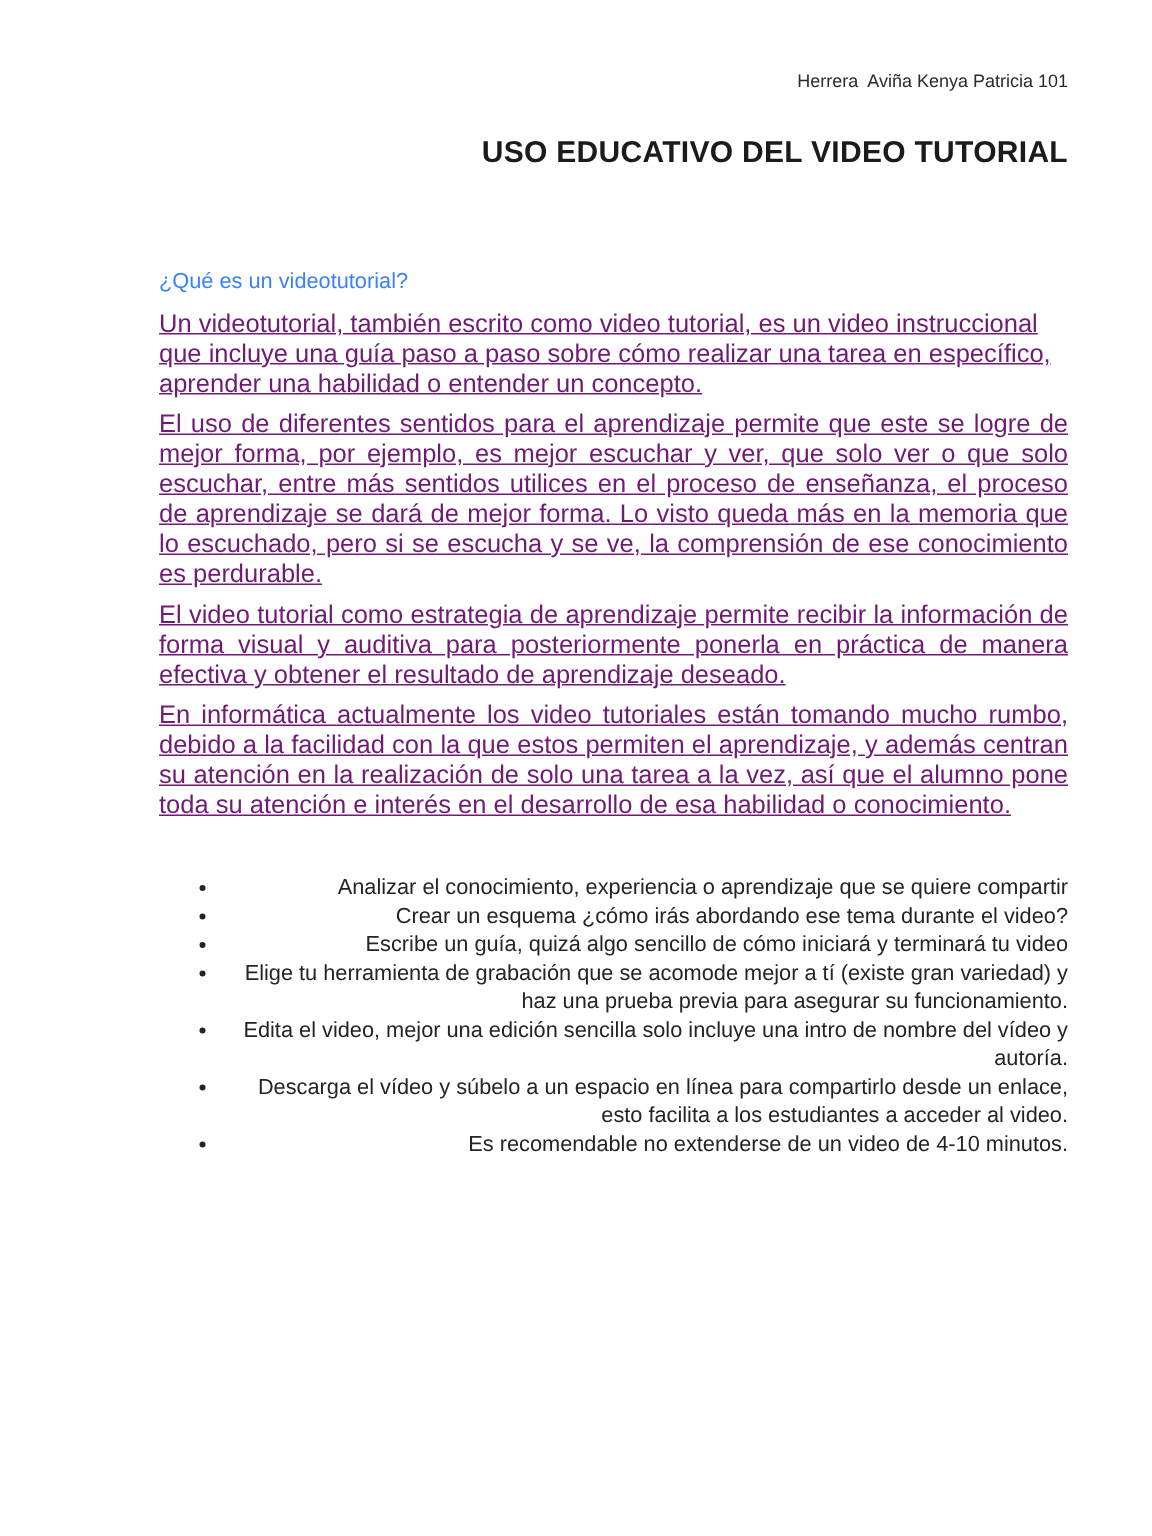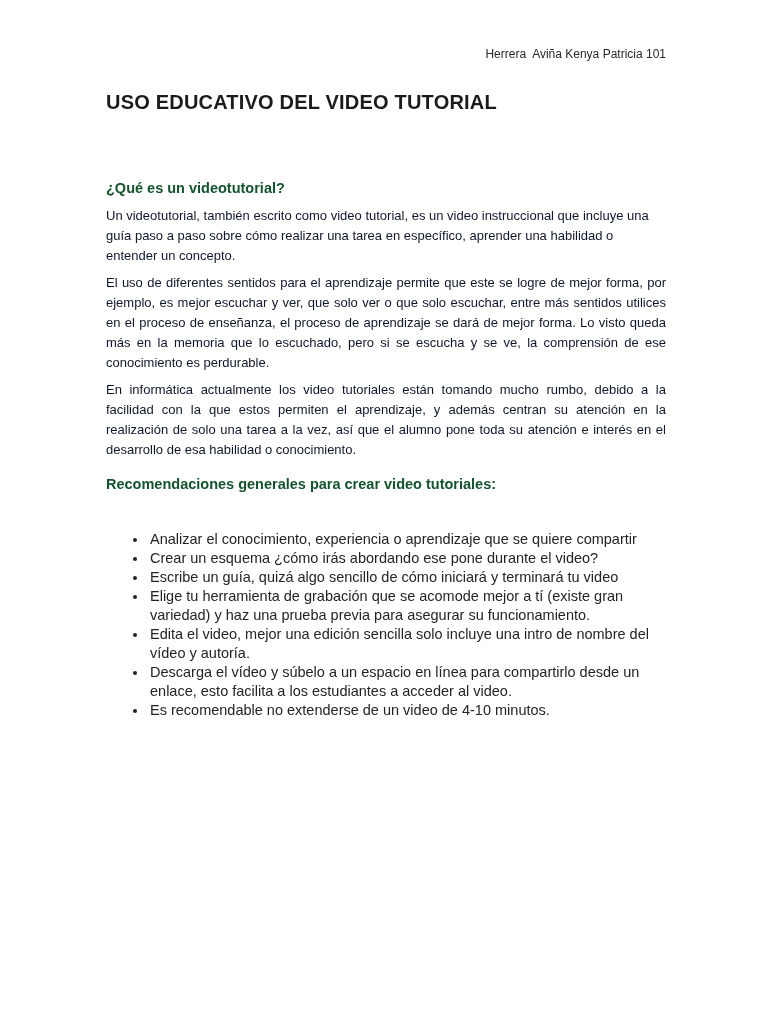--- a/index.html
+++ b/index.html
@@ -11,98 +11,100 @@
     overflow: hidden;
   }
   body {
     font-family: "Liberation Sans", "DejaVu Sans", sans-serif;
     color: #212121;
   }
   .page {
     box-sizing: border-box;
     width: 768px;
     height: 1024px;
-    padding: 46px 102px 0 106px;
+    padding: 46px 56px 0 106px;
     background: #ffffff;
   }
   .author-line {
     text-align: right;
     font-size: 12px;
     line-height: 16px;
     white-space: pre;
     color: #2a2a2a;
   }
   .doc-title {
     margin: 28px 0 0 0;
-    text-align: left;
+    text-align: right;
     font-size: 20px;
     line-height: 24px;
     font-weight: bold;
     color: #1b1b1b;
     letter-spacing: 0.2px;
   }
   .section-heading {
     margin: 64px 0 0 0;
     font-size: 14.5px;
     line-height: 20px;
-    font-weight: bold;
-    color: #14532d;
+    font-weight: normal;
+    color: #3b82f6;
   }
   .section-heading.recs {
     margin-top: 14px;
   }
   p.body-par {
     margin: 7px 0 0 0;
-    font-size: 13px;
+    font-size: 17px;
     line-height: 20px;
-    color: #0f172a;
+    color: #701a75;
+    text-decoration: underline;
   }
   p.body-par.first {
     margin-top: 8px;
   }
   p.body-par.justify {
     text-align: justify;
   }
   ul.rec-list {
     margin: 36px 0 0 0;
     padding: 0 0 0 42px;
     font-size: 14.5px;
     line-height: 19px;
     color: #242424;
   }
   ul.rec-list li {
     margin: 0;
     padding-left: 2px;
+    text-align: right;
   }
 </style>
 </head>
 <body>
 
 <div class="page">
 
   <div class="author-line">Herrera  Aviña Kenya Patricia 101</div>
 
   <h1 class="doc-title">USO EDUCATIVO DEL VIDEO TUTORIAL</h1>
 
   <h2 class="section-heading">¿Qué es un videotutorial?</h2>
 
   <p class="body-par first">Un videotutorial, también escrito como video tutorial, es un video instruccional que incluye una guía paso a paso sobre cómo realizar una tarea en específico, aprender una habilidad o entender un concepto.</p>
 
 
 
   <p class="body-par justify">El uso de diferentes sentidos para el aprendizaje permite que este se logre de mejor forma, por ejemplo, es mejor escuchar y ver, que solo ver o que solo escuchar, entre más sentidos utilices en el proceso de enseñanza, el proceso de aprendizaje se dará de mejor forma. Lo visto queda más en la memoria que lo escuchado, pero si se escucha y se ve, la comprensión de ese conocimiento es perdurable.</p>
 
+  <p class="body-par justify">El video tutorial como estrategia de aprendizaje permite recibir la información de forma visual y auditiva para posteriormente ponerla en práctica de manera efectiva y obtener el resultado de aprendizaje deseado.</p>
 
   <p class="body-par justify">En informática actualmente los video tutoriales están tomando mucho rumbo, debido a la facilidad con la que estos permiten el aprendizaje, y además centran su atención en la realización de solo una tarea a la vez, así que el alumno pone toda su atención e interés en el desarrollo de esa habilidad o conocimiento.</p>
 
-  <h2 class="section-heading recs">Recomendaciones generales para crear video tutoriales:</h2>
 
   <ul class="rec-list">
     <li>Analizar el conocimiento, experiencia o aprendizaje que se quiere compartir</li>
-    <li>Crear un esquema ¿cómo irás abordando ese pone durante el video?</li>
+    <li>Crear un esquema ¿cómo irás abordando ese tema durante el video?</li>
     <li>Escribe un guía, quizá algo sencillo de cómo iniciará y terminará tu video</li>
     <li>Elige tu herramienta de grabación que se acomode mejor a tí (existe gran variedad) y haz una prueba previa para asegurar su funcionamiento.</li>
     <li>Edita el video, mejor una edición sencilla solo incluye una intro de nombre del vídeo y autoría.</li>
     <li>Descarga el vídeo y súbelo a un espacio en línea para compartirlo desde un enlace, esto facilita a los estudiantes a acceder al video.</li>
     <li>Es recomendable no extenderse de un video de 4-10 minutos.</li>
   </ul>
 
 </div>
 
 </body></html>

